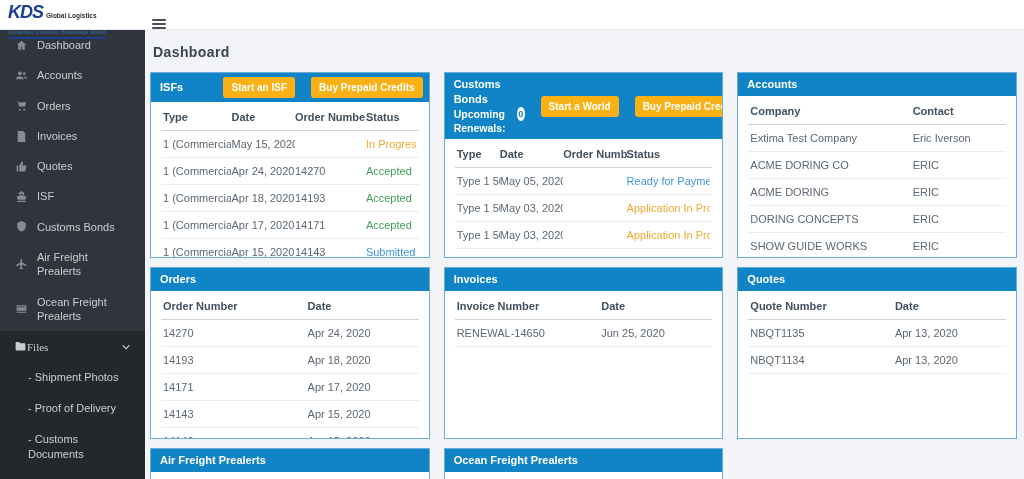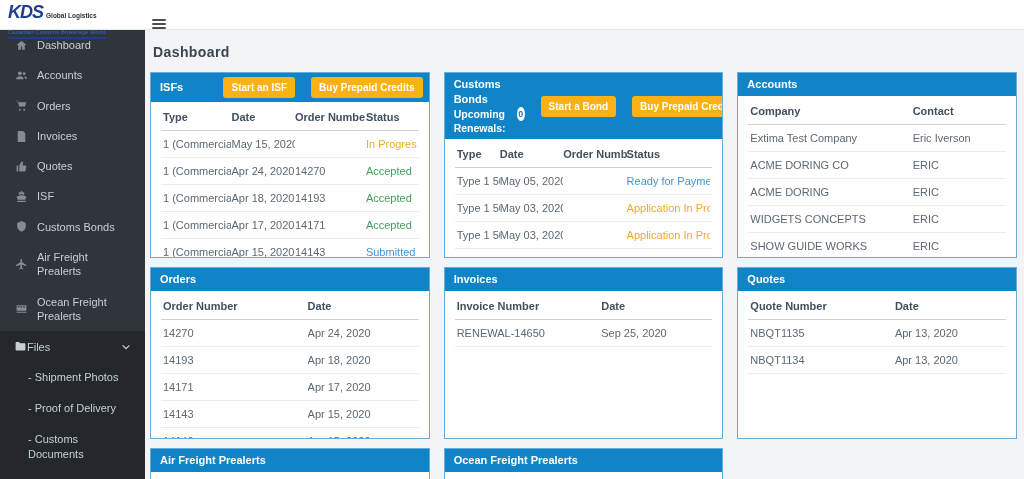--- a/index.html
+++ b/index.html
@@ -29,21 +29,21 @@
     background:var(--sidebar-bg,#2f353a); z-index:4; font-size:11px;
     color:var(--sidebar-text,#c9ced4);
   }
   .side-item {
     display:flex; align-items:center; padding:8px 14px; cursor:pointer; line-height:1.3;
   }
   .side-item .ic { width:14px; height:13px; margin-right:9px; flex:none; color:#858c94; display:inline-flex; align-items:center; justify-content:center; }
   .ic svg { width:13px; height:13px; display:block; }
   .files-block { background:var(--sidebar-dark,#24282c); }
   .files-head { display:flex; align-items:center; padding:9px 14px; cursor:pointer; }
-  .files-head .lbl { flex:1; }
+  .files-head .lbl { flex:1;font-family:Liberation Serif, serif; }
   .chev { width:10px; height:10px; color:#c9ced4; }
   .sub-item { padding:8px 18px 8px 28px; cursor:pointer; line-height:1.35; }
   
   .main { position:absolute; top:30px; left:145px; right:0; bottom:0; overflow:hidden; }
   .page-title { font-size:14px; font-weight:bold; color:#3a4551; letter-spacing:.4px; padding:14px 0 12px 8px; }
   .grid {
     display:grid; grid-template-columns:repeat(3,1fr);
     gap:9px 14px; padding:0 7px 0 5px;
   }
   .card {
@@ -254,21 +254,21 @@
     <div class="card h1 cb">
       <div class="card-head">
         <div class="head-titles">
           <div>Customs Bonds</div>
           <div class="head-sub">
             <span>Upcoming Renewals:</span>
             <span class="badge-circle">0</span>
           </div>
         </div>
         <div class="head-btns">
-          <button class="btn">Start a Bond</button>
+          <button class="btn">Start a World</button>
           <button class="btn">Buy Prepaid Credits</button>
         </div>
       </div>
       <div class="tbl">
         <div class="trow thead">
           <span class="cell c1">Type</span>
           <span class="cell c2">Date</span>
           <span class="cell c3">Order Number</span>
           <span class="cell c4">Status</span>
         </div>
@@ -315,21 +315,21 @@
         </div>
         <div class="trow">
           <span class="cell c1">ACME DORING CO</span>
           <span class="cell c2">ERIC</span>
         </div>
         <div class="trow">
           <span class="cell c1">ACME DORING</span>
           <span class="cell c2">ERIC</span>
         </div>
         <div class="trow">
-          <span class="cell c1">WIDGETS CONCEPTS</span>
+          <span class="cell c1">DORING CONCEPTS</span>
           <span class="cell c2">ERIC</span>
         </div>
         <div class="trow">
           <span class="cell c1">SHOW GUIDE WORKS</span>
           <span class="cell c2">ERIC</span>
         </div>
       </div>
     </div>
 
     <div class="card h2 two">
@@ -368,21 +368,21 @@
       <div class="card-head">
         <div class="head-titles">Invoices</div>
       </div>
       <div class="tbl">
         <div class="trow thead">
           <span class="cell c1">Invoice Number</span>
           <span class="cell c2">Date</span>
         </div>
         <div class="trow">
           <span class="cell c1">RENEWAL-14650</span>
-          <span class="cell c2">Sep 25, 2020</span>
+          <span class="cell c2">Jun 25, 2020</span>
         </div>
       </div>
     </div>
 
     <div class="card h2 two">
       <div class="card-head">
         <div class="head-titles">Quotes</div>
       </div>
       <div class="tbl">
         <div class="trow thead">

